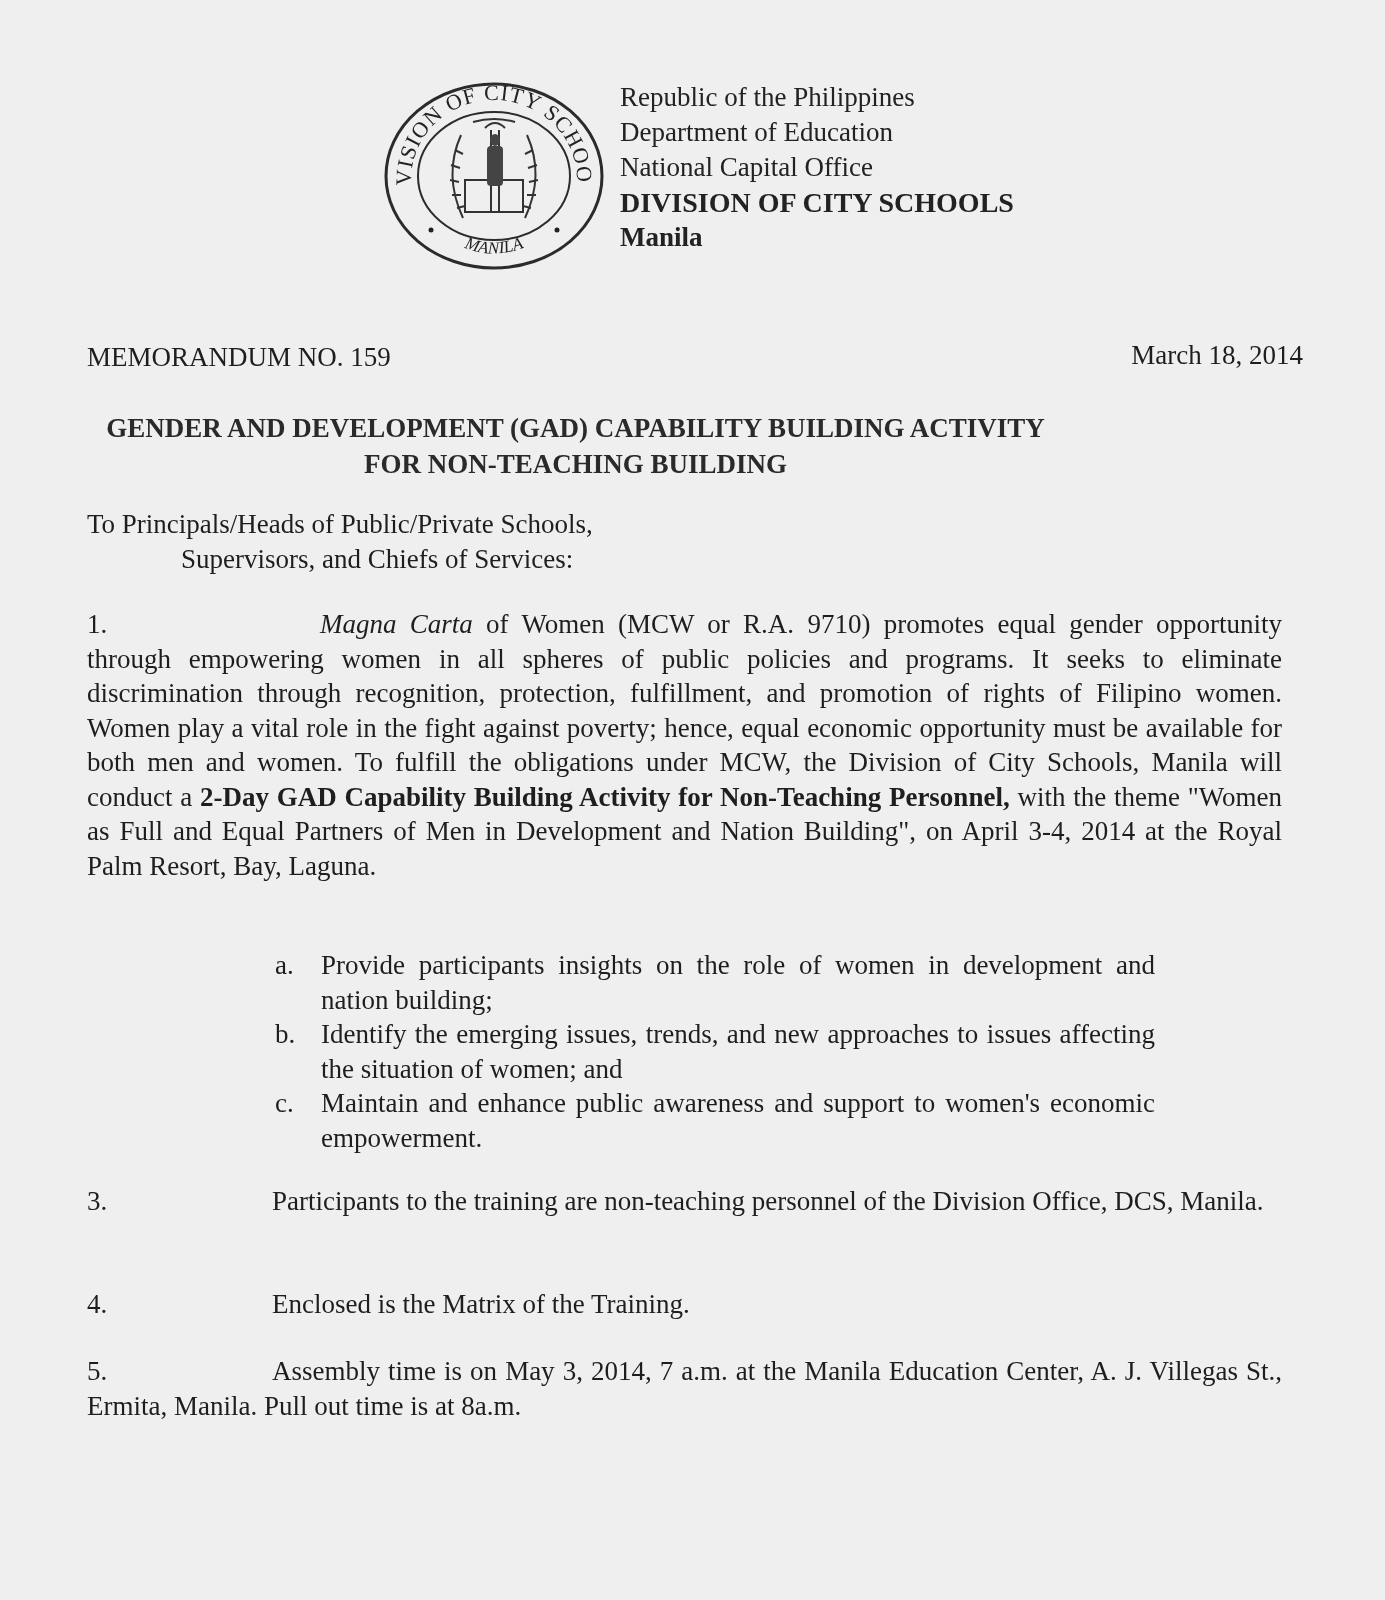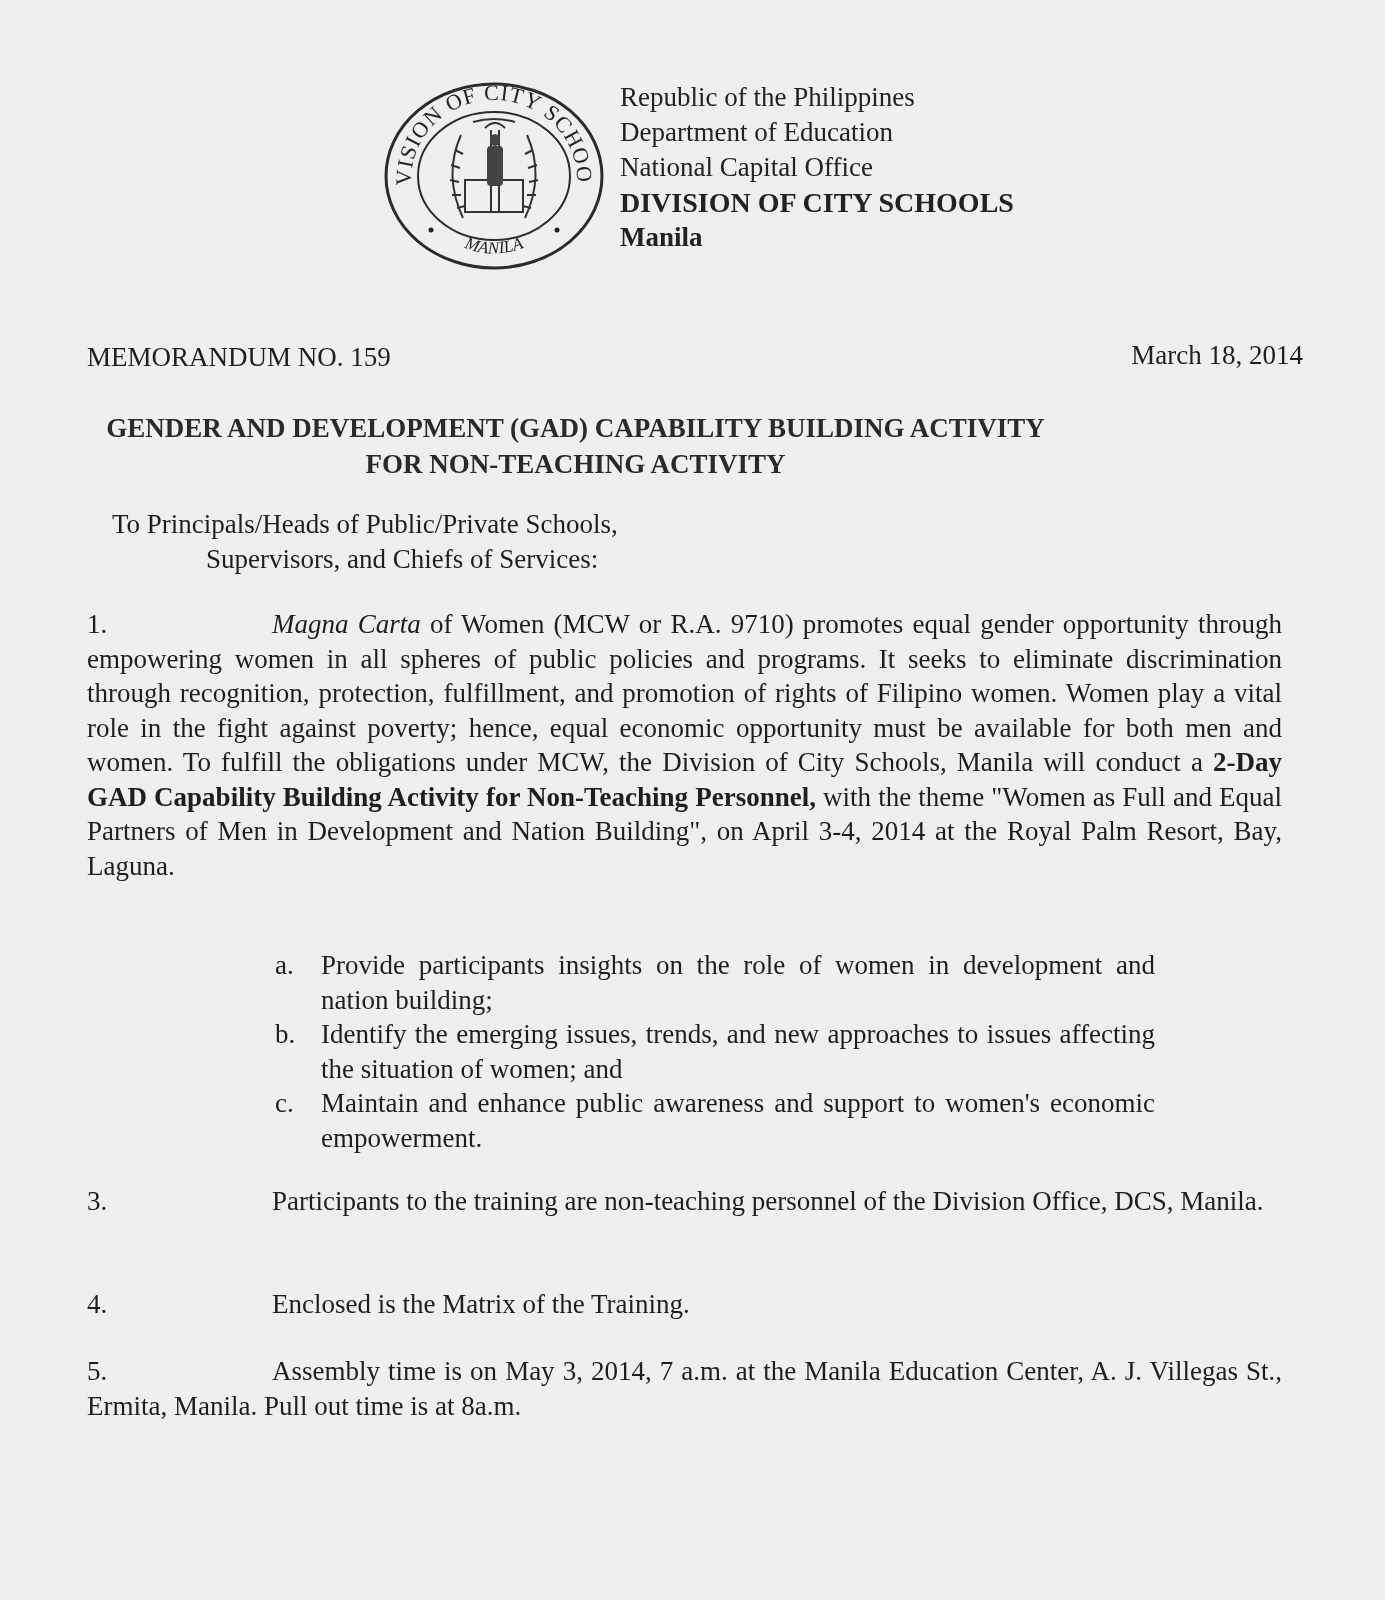--- a/index.html
+++ b/index.html
@@ -72,39 +72,38 @@
       line-height: 36px;
       color: #2a2a2a;
     }
 
     .addressee {
       position: absolute;
       left: 87px;
       top: 507px;
       font-size: 27px;
       line-height: 35px;
-      margin-left: 25px;
     }
     .addressee .indent {
       padding-left: 94px;
     }
 
     .para {
       position: absolute;
       left: 87px;
       width: 1195px;
       font-size: 27px;
       line-height: 34.5px;
       text-align: justify;
     }
     .para .num {
       display: inline-block;
       width: 185px;
     }
-    .para i { font-style: italic; }
+    .para i { font-style: italic; margin-left: 48px; }
     .para b { font-weight: bold; }
 
     .p1 { top: 607px; }
     .p2 { top: 914px; }
     .p3 { top: 1184px; }
     .p4 { top: 1287px; }
     .p5 { top: 1354px; }
 
     .aims {
       position: absolute;
@@ -171,21 +170,21 @@
     <div>National Capital Office</div>
     <div class="lh-bold">DIVISION OF CITY SCHOOLS</div>
     <div class="lh-city">Manila</div>
   </div>
 
   <div class="memo-no">MEMORANDUM NO. 159</div>
   <div class="memo-date">March 18, 2014</div>
 
   <div class="title">
     <div>GENDER AND DEVELOPMENT (GAD) CAPABILITY BUILDING ACTIVITY</div>
-    <div>FOR NON-TEACHING ACTIVITY</div>
+    <div>FOR NON-TEACHING BUILDING</div>
   </div>
 
   <div class="addressee">
     <div>To Principals/Heads of Public/Private Schools,</div>
     <div class="indent">Supervisors, and Chiefs of Services:</div>
   </div>
 
   <div class="para p1">
     <span class="num">1.</span><i>Magna Carta</i><span> of Women (MCW or R.A. 9710) promotes equal gender opportunity through empowering women in all spheres of public policies and programs. It seeks to eliminate discrimination through recognition, protection, fulfillment, and promotion of rights of Filipino women. Women play a vital role in the fight against poverty; hence, equal economic opportunity must be available for both men and women. To fulfill the obligations under MCW, the Division of City Schools, Manila will conduct a </span><b>2-Day GAD Capability Building Activity for Non-Teaching Personnel,</b><span> with the theme "Women as Full and Equal Partners of Men in Development and Nation Building", on April 3-4, 2014 at the Royal Palm Resort, Bay, Laguna.</span>
   </div>

